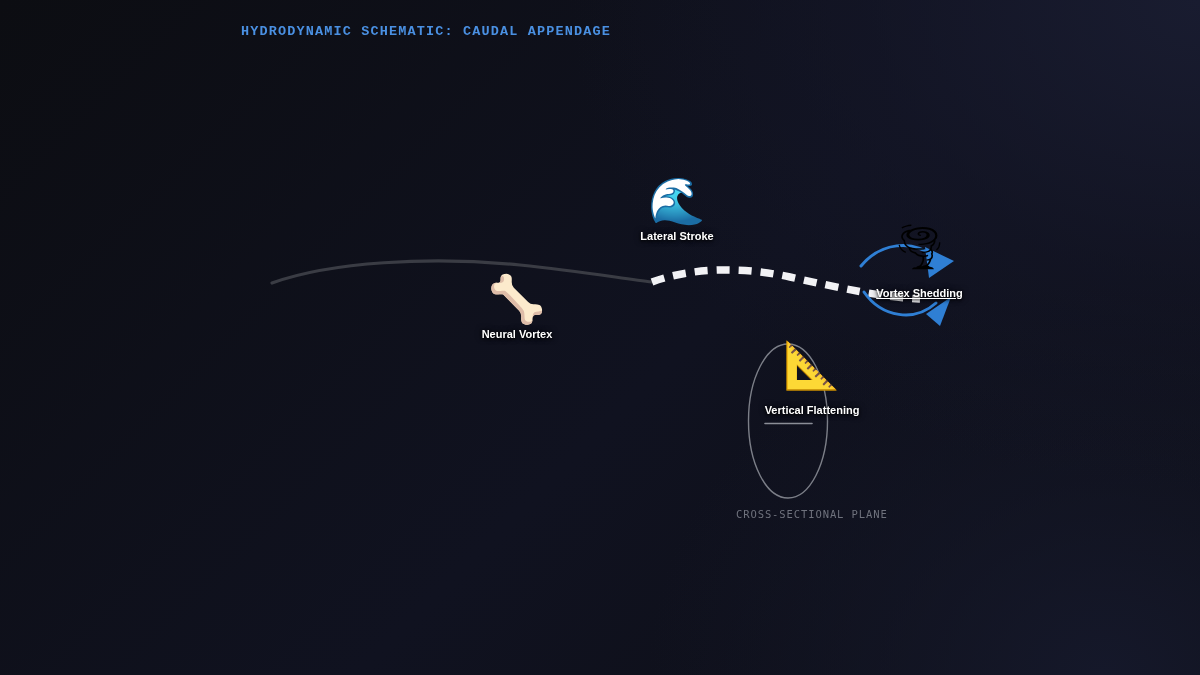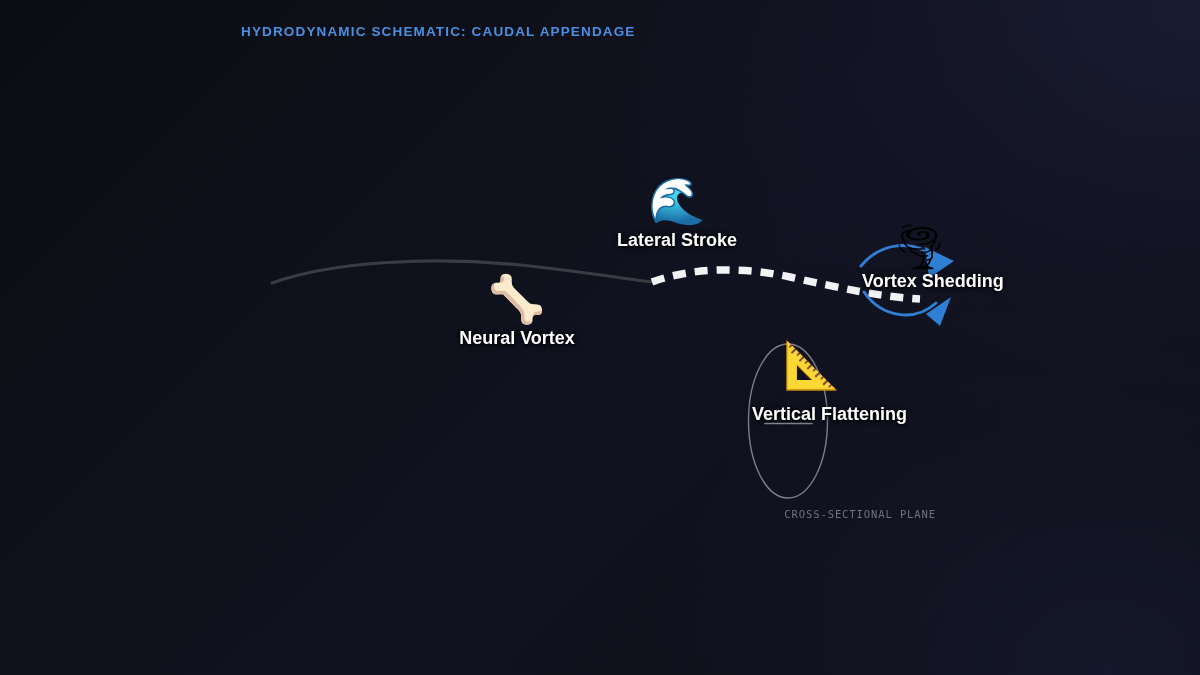--- a/index.html
+++ b/index.html
@@ -25,21 +25,21 @@
       radial-gradient(ellipse 700px 600px at 92% 100%, #15182a 0%, rgba(13,14,19,0) 65%),
       linear-gradient(135deg, #0c0d12 0%, #101220 55%, #0d0e15 100%);
     overflow: hidden;
   }
 
   
   #eyebrow {
     position: absolute;
     left: 241px;
     top: 24px;
-    font-family: Liberation Sans, sans-serif;
+    font-family: Liberation Mono, monospace;
     font-size: 13.5px;
     font-weight: bold;
     letter-spacing: 1.15px;
     color: #4a90e2;
     white-space: nowrap;
   }
 
   
   #diagram {
     position: absolute;
@@ -56,46 +56,46 @@
     white-space: nowrap;
   }
   .node .glyph {
     display: block;
     line-height: 1;
     font-family: "DejaVu Sans", sans-serif;
   }
   .node .nlabel {
     display: block;
     margin-top: 6px;
-    font-size: 18px;
+    font-size: 11px;
     font-weight: bold;
     color: #ffffff;
     text-shadow: 0 1px 3px rgba(0,0,0,0.95), 0 0 6px rgba(0,0,0,0.8);
   }
 
   #node-lateral   { left: 612px; top: 178px; width: 130px; }
   #node-lateral .glyph   { font-size: 46px; }
 
   #node-spines    { left: 452px; top: 276px; width: 130px; }
   #node-spines .glyph    { font-size: 46px; }
 
   #node-vortex    { left: 862px; top: 225px; width: 115px; }
   #node-vortex .glyph    { font-size: 44px; }
-  #node-vortex .nlabel   { margin-top: 2px; }
+  #node-vortex .nlabel   { margin-top: 18px; text-decoration: underline; }
 
   #node-flatten   { left: 752px; top: 342px; width: 120px; }
   #node-flatten .glyph   { font-size: 46px; }
   #node-flatten .nlabel  { margin-top: 16px; }
 
   #cross-caption {
     position: absolute;
     left: 736px;
     top: 508px;
     width: 200px;
-    text-align: right;
+    text-align: left;
     font-family: "DejaVu Sans Mono", "Liberation Mono", monospace;
     font-size: 10.5px;
     letter-spacing: 0.9px;
     color: #6f727d;
     white-space: nowrap;
   }
 
   
   #footer {
     position: absolute;

